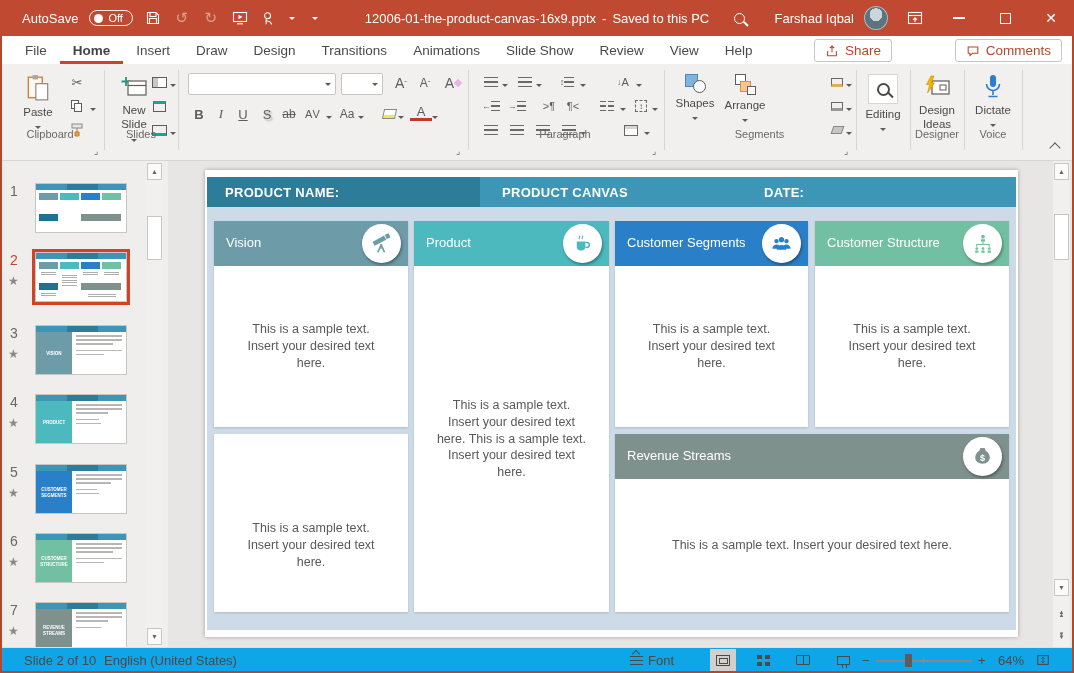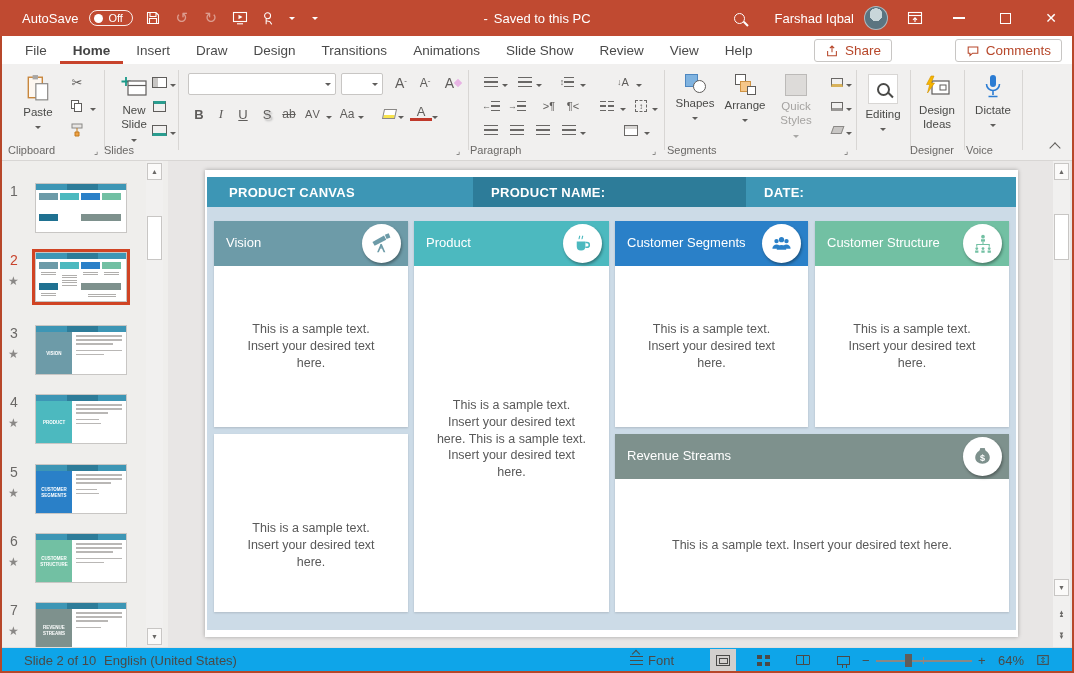--- a/index.html
+++ b/index.html
@@ -32,21 +32,21 @@
 
   
   .tabsrow { position:absolute; left:0; top:36px; width:1074px; height:28px; background:#fff; display:flex; align-items:stretch; padding-left:12px; z-index:30; }
   .tab { display:flex; align-items:center; padding:0 13px; font-size:13.5px; color:#4a4a4a; cursor:pointer; }
   .tab.active { font-weight:bold; color:#444; border-bottom:3px solid #c8432c; padding-top:3px; }
   .tr-btn { position:absolute; top:3px; height:23px; display:flex; align-items:center; gap:6px; border:1px solid #c8c6c4; border-radius:3px; padding:0 10px; color:#b7472a; font-size:13.5px; background:#fff; cursor:pointer; }
 
   
   .ribbon { position:absolute; left:0; top:64px; width:1074px; height:97px; background:#f1f0ef; border-bottom:1px solid #d8d6d4; z-index:20; }
   .gdiv { position:absolute; top:6px; bottom:10px; width:1px; background:#d8d6d4; }
-  .glabel { position:absolute; bottom:4px; font-size:11px; color:#6a6866; text-align:left; }
+  .glabel { position:absolute; bottom:20px; font-size:11px; color:#6a6866; text-align:center; }
   .launcher { position:absolute; bottom:3px; width:12px; height:12px; font-size:9px; color:#6a6866; border:0; cursor:pointer; line-height:12px; text-align:center; }
   .bigbtn { position:absolute; top:6px; width:52px; height:82px; display:flex; flex-direction:column; align-items:center; padding-top:4px; gap:3px; border-radius:2px; cursor:pointer; }
   .bigbtn .lbl { font-size:11.5px; color:#4a4a48; text-align:center; line-height:1.25; }
   .bigbtn.gray .lbl { color:#a5a3a1; }
   .smallbtn { position:absolute; width:22px; height:20px; display:flex; align-items:center; justify-content:center; cursor:pointer; color:#5f5d5b; font-size:13px; }
   .combo { position:absolute; height:22px; background:#fff; border:1px solid #c8c6c4; border-radius:2px; display:flex; align-items:center; justify-content:flex-end; padding-right:4px; cursor:text; }
   .ltr { font-size:14px; color:#5f5d5b; }
   .ln { width:14px; height:10px; background:repeating-linear-gradient(to bottom,#6a6866 0 1.3px,transparent 1.3px 4.3px); }
   .sq-b { width:13px; height:13px; background:#7fb3e0; border:1px solid #4e87c0; }
   .ci-w { width:13px; height:13px; background:#fff; border:1.4px solid #5f5d5b; border-radius:50%; margin-left:-5px; margin-top:6px; }
@@ -148,20 +148,21 @@
     <span class="tbi">
       <svg width="15" height="15" viewBox="0 0 16 16">
           <circle cx="7" cy="5" r="3.2" fill="none" stroke="#fff" stroke-width="1.1"></circle>
           <path fill="none" stroke="#fff" stroke-width="1.1" d="M5.5 8.5v5.5 M5.5 10.5l4 .8 2 3"></path>
         </svg>
     </span>
     <span class="cvw"></span>
     <span class="cvw" style="margin-left:6px;"></span>
   </div>
   <div class="title-center">
+    <span>12006-01-the-product-canvas-16x9.pptx</span>
     <span>-</span>
     <span>Saved to this PC</span>
   </div>
   <div class="tb-right">
     <span class="tbi" style="margin-right:26px;">
         <span class="mag"></span>
       </span>
     <span class="tb-text" style="margin-right:10px;">Farshad Iqbal</span>
     <span class="avatar" style="margin-right:18px;"></span>
     <span class="tbi" style="margin-right:12px;">
@@ -365,25 +366,20 @@
     <span class="cvg"></span>
   </div>
   <div class="bigbtn" style="left:670px; width:50px;">
     <span style="display:inline-flex;">
         <span class="sq-b"></span>
         <span class="ci-w"></span>
       </span>
     <span class="lbl">Shapes</span>
     <span class="cvg"></span>
   </div>
-  <div class="bigbtn gray" style="left:770px; width:52px;">
-    <span class="qs"></span>
-    <span class="lbl" style="width:44px;">Quick Styles</span>
-    <span class="cvg" style="opacity:.5;"></span>
-  </div>
   <span class="smallbtn" style="left:826px; top:8px;">
       <span style="width:12px; height:9px; border:1.1px solid #6a6866; border-bottom:3px solid #d8b25a;"></span>
     </span>
   <span class="cvg" style="position:absolute; left:846px; top:16px;"></span>
   <span class="smallbtn" style="left:826px; top:32px;">
       <span style="width:12px; height:9px; border:1.1px solid #6a6866; border-bottom:3px solid #9a9896;"></span>
     </span>
   <span class="cvg" style="position:absolute; left:846px; top:40px;"></span>
   <span class="smallbtn" style="left:826px; top:56px;">
       <span style="width:11px; height:8px; background:#c8c6c4; border:1.1px solid #8a8886; transform:skewX(-20deg);"></span>
@@ -589,25 +585,25 @@
 
     <div class="sbar" style="left:146px; top:0; height:486px;">
       <span class="sbtn" style="top:2px;">▲</span>
       <span class="sthumb" style="top:55px; height:44px;"></span>
       <span class="sbtn" style="top:467px;">▼</span>
     </div>
   </div>
 
   <div class="slide">
     <div class="slide-head">
+      <div class="sh-seg seg1">
+          <span>PRODUCT NAME:</span>
+        </div>
       <div class="sh-seg seg0">
           <span>PRODUCT CANVAS</span>
-        </div>
-      <div class="sh-seg seg1">
-          <span>PRODUCT NAME:</span>
         </div>
       <div class="sh-seg seg2">
           <span>DATE:</span>
         </div>
     </div>
     <div class="canvas">
 
       <div class="card" style="left:7px; top:14px; width:194px; height:206px;">
         <div class="card-head c-vision">
             <span>Vision</span>

